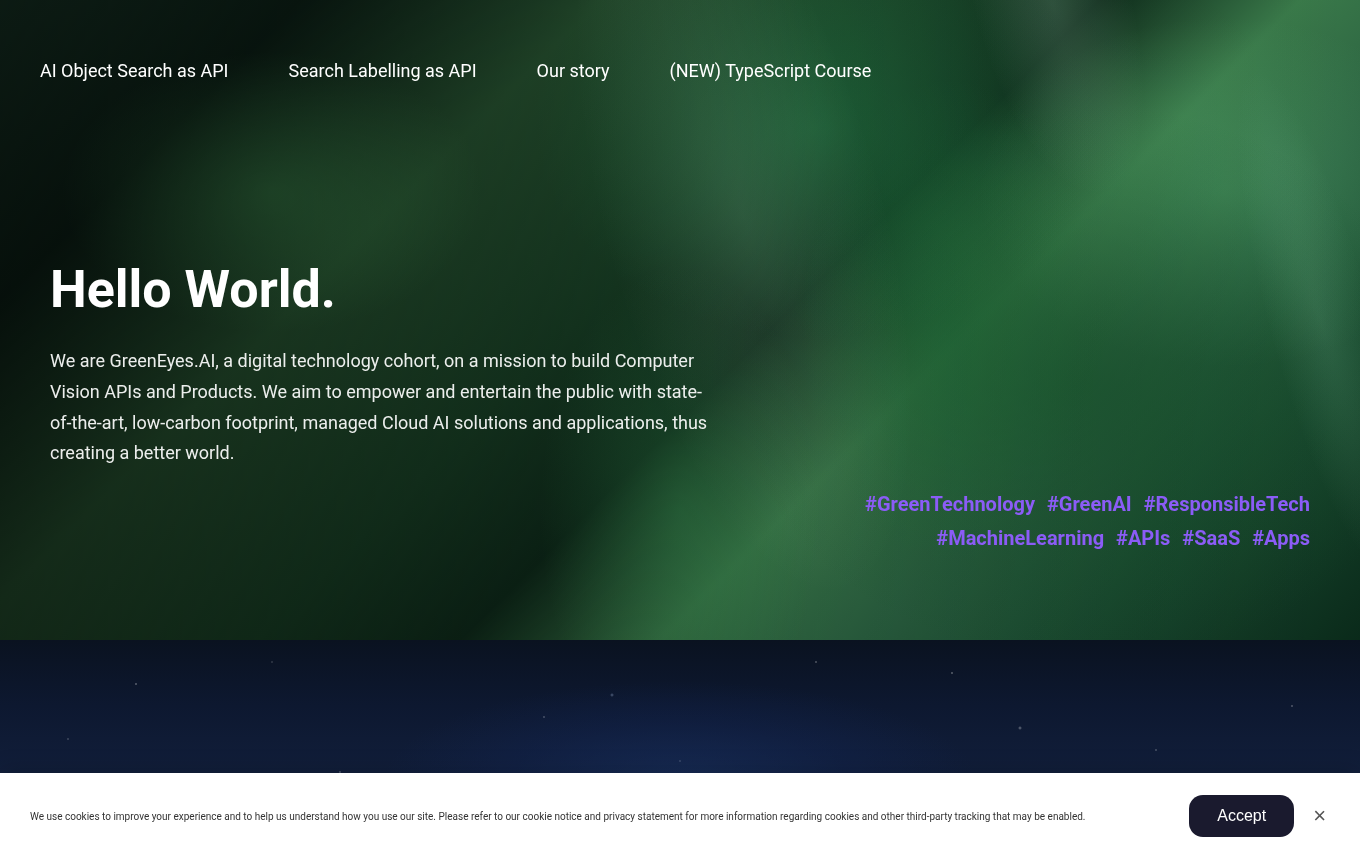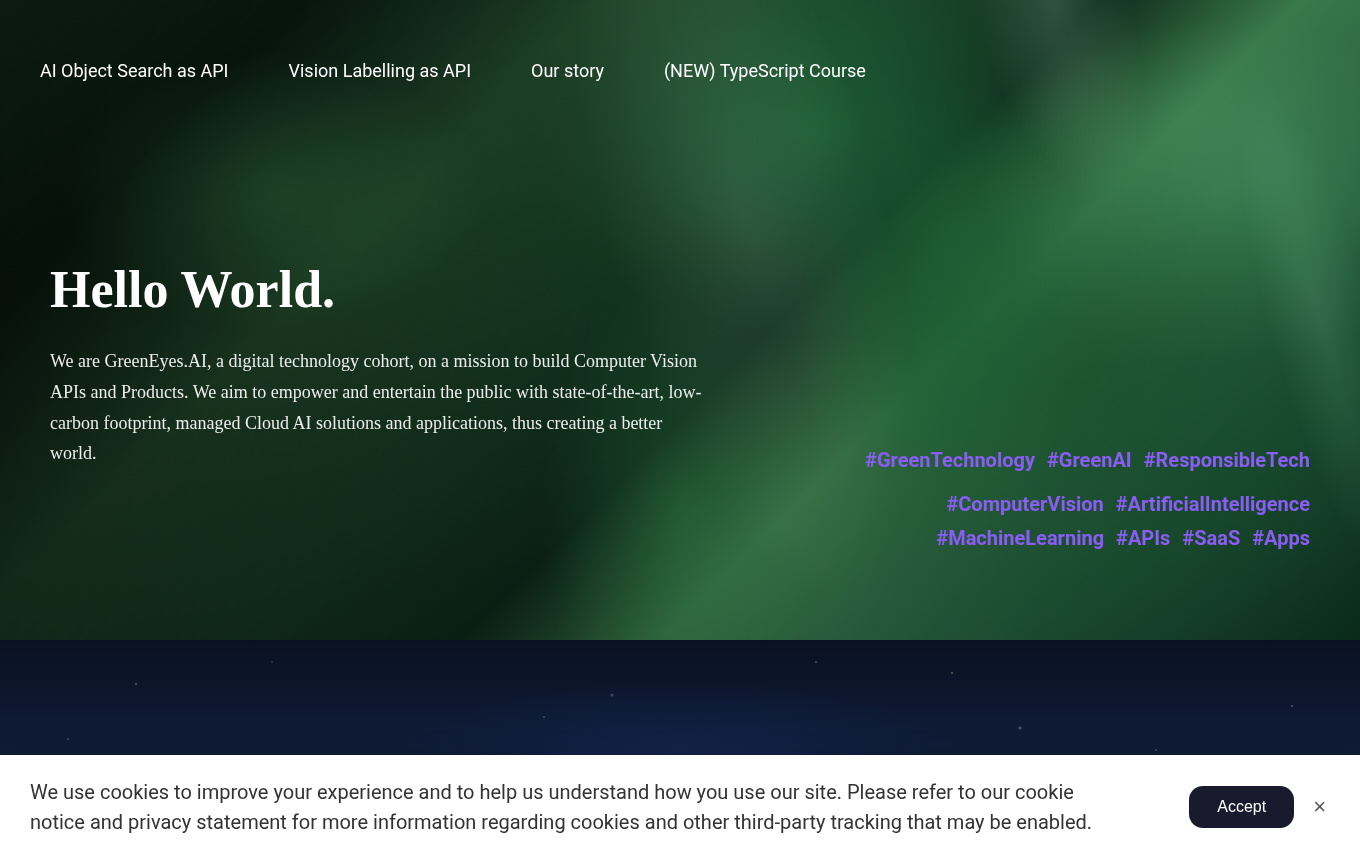--- a/index.html
+++ b/index.html
@@ -115,21 +115,20 @@
       );
     }
 
     .hero-content {
       position: relative;
       z-index: 10;
       width: 100%;
       padding: 140px 26px 50px 50px;
       display: flex;
       align-items: flex-end;
-      font-family: Liberation Serif, serif;
     }
 
     .hero-text {
       max-width: 660px;
     }
 
     .hero-title {
       font-size: 52px;
       font-weight: 700;
       color: white;
@@ -230,21 +229,21 @@
       background: white;
       color: #222;
       display: flex;
       align-items: center;
       justify-content: space-between;
       padding: 22px 30px;
       box-shadow: 0 -4px 20px rgba(0,0,0,0.15);
     }
 
     .cookie-text {
-      font-size: 20px;
+      font-size: 10px;
       line-height: 1.5;
       color: #333;
       max-width: 1100px;
       flex: 1;
       margin-right: 20px;
     }
 
     .cookie-actions {
       display: flex;
       align-items: center;
@@ -276,21 +275,21 @@
 </head>
 <body>
 
 <nav>
 
   <ul class="nav-links">
     <li>
       <a href="#">AI Object Search as API</a>
     </li>
     <li>
-      <a href="#">Vision Labelling as API</a>
+      <a href="#">Search Labelling as API</a>
     </li>
     <li>
       <a href="#">Our story</a>
     </li>
     <li>
       <a href="#">(NEW) TypeScript Course</a>
     </li>
   </ul>
 </nav>
 
@@ -304,24 +303,20 @@
       <p class="hero-body">We are GreenEyes.AI, a digital technology cohort, on a mission to build Computer Vision APIs and Products. We aim to empower and entertain the public with state-of-the-art, low-carbon footprint, managed Cloud AI solutions and applications, thus creating a better world.</p>
     </div>
   </div>
 
   <div class="hero-tags">
     <div class="tags-row">
       <a class="tag" href="#">#GreenTechnology</a>
       <a class="tag" href="#">#GreenAI</a>
       <a class="tag" href="#">#ResponsibleTech</a>
     </div>
-    <div class="tags-row" style="margin-top: 20px;">
-      <a class="tag" href="#">#ComputerVision</a>
-      <a class="tag" href="#">#ArtificialIntelligence</a>
-    </div>
     <div class="tags-row">
       <a class="tag" href="#">#MachineLearning</a>
       <a class="tag" href="#">#APIs</a>
       <a class="tag" href="#">#SaaS</a>
       <a class="tag" href="#">#Apps</a>
     </div>
   </div>
 </section>
 
 <section class="starfield">

